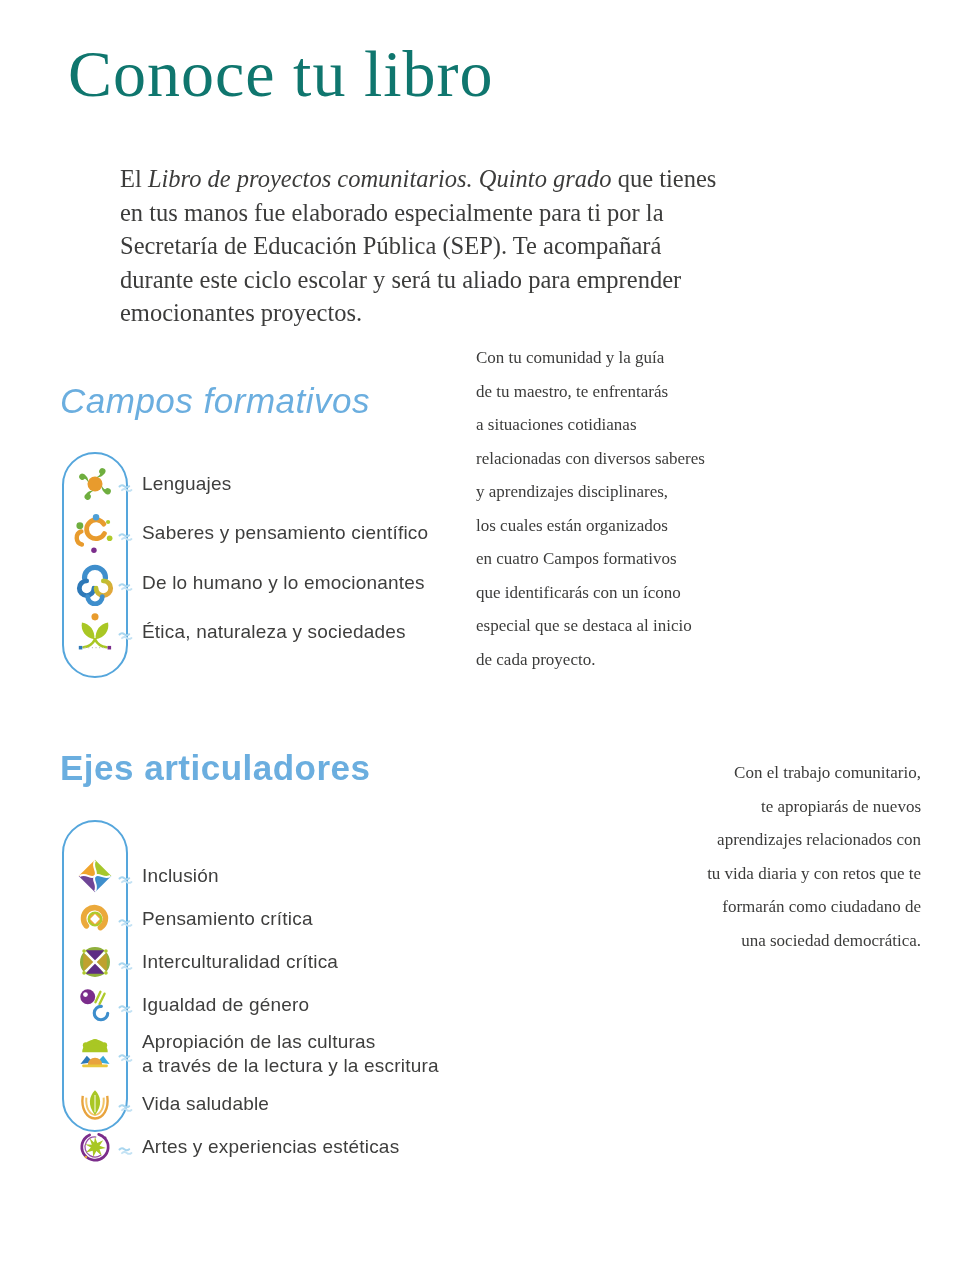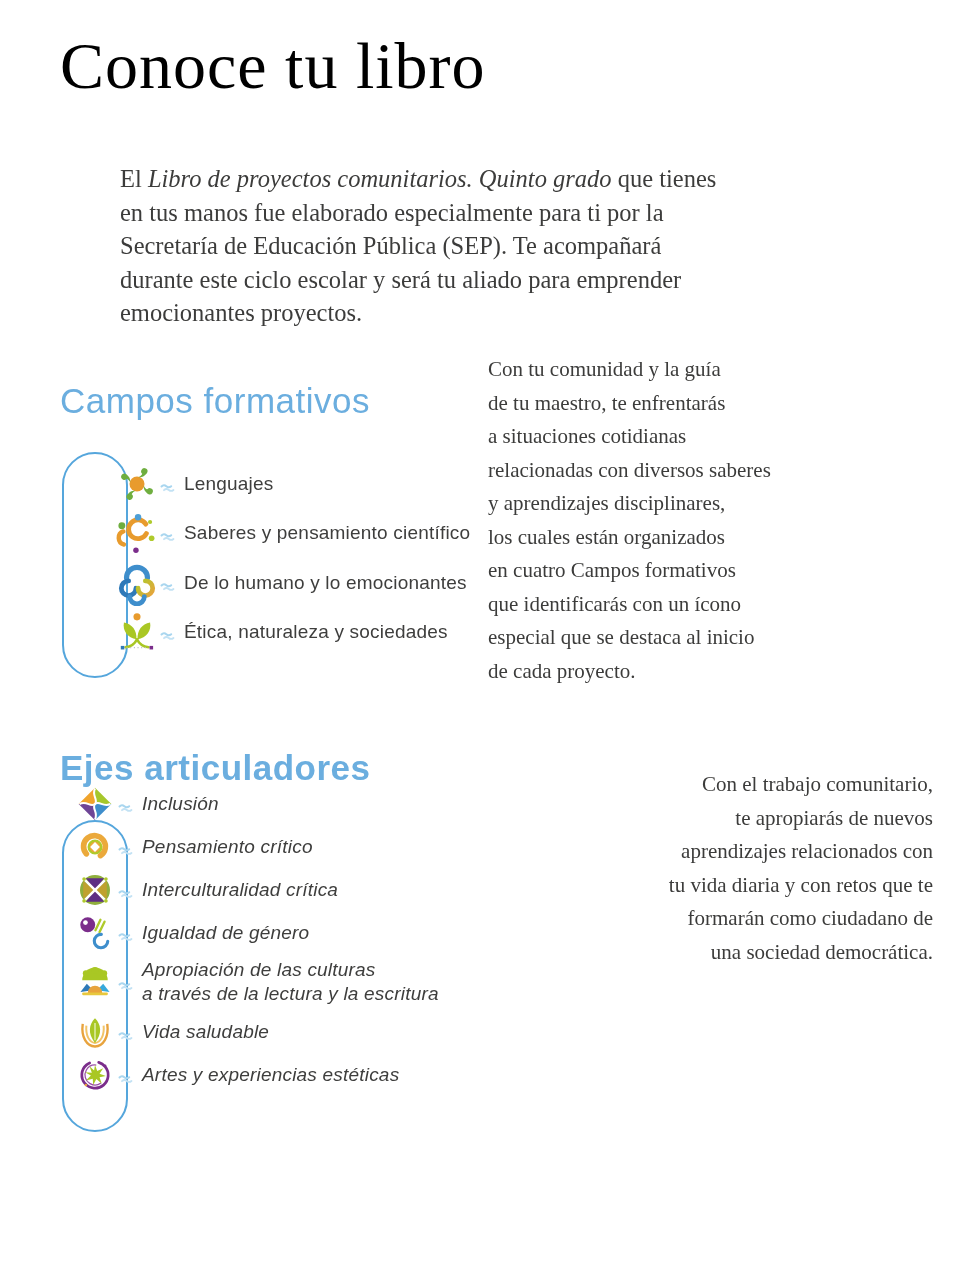--- a/index.html
+++ b/index.html
@@ -1,51 +1,51 @@
 <!DOCTYPE html>
 <html lang="es"><head>
 <meta charset="utf-8">
 <style>
   html,body{margin:0;padding:0;background:#fff;}
   .page{position:relative;width:968px;height:1275px;background:#ffffff;overflow:hidden;
         font-family:"Liberation Serif","DejaVu Serif",serif;color:#3c3c3b;}
 
-  .title{position:absolute;left:60px;top:30px;margin:0;font-weight:400;
-         font-size:66px;line-height:1.1;color:#000000;letter-spacing:1px;}
+  .title{position:absolute;left:60px;top:30px;margin:8px;font-weight:400;
+         font-size:66px;line-height:1.1;color:#0f766e;letter-spacing:1px;}
 
   .intro{position:absolute;left:120px;top:162px;width:710px;margin:0;
          font-size:24.5px;line-height:33.5px;white-space:pre-line;}
   .intro em{}
 
   .sec-h{position:absolute;margin:0;font-family:"Liberation Sans","DejaVu Sans",sans-serif;
          font-weight:400;font-size:35px;color:#6baedf;letter-spacing:0.5px;}
-  .h-campos{left:60px;top:381px;}
+  .h-campos{left:60px;top:381px;font-style:italic;}
   .h-ejes{left:60px;top:748px;font-weight:bold;}
 
   .pill{position:absolute;border:2.5px solid #55a6dc;border-radius:33px;background:#fff;box-sizing:border-box;}
   .pill-campos{left:62px;top:452px;width:66px;height:226px;}
   .pill-ejes{left:62px;top:820px;width:66px;height:312px;}
 
   .rows{position:absolute;left:62px;display:flex;flex-direction:column;}
-  .rows-campos{top:452px;padding-top:7px;padding-left:42px;}
-  .rows-ejes{top:776px;padding-top:6px;font-style:italic;}
+  .rows-campos{top:452px;padding-top:7px;}
+  .rows-ejes{top:848px;padding-top:6px;}
   .row{display:flex;align-items:center;}
   .rows-campos .row{height:49.5px;}
   .rows-ejes .row{height:43px;}
   .rows-ejes .row-tall{height:56px;}
 
   .icon-box{width:66px;display:flex;justify-content:center;align-items:center;flex:none;}
   .ic46{width:46px;height:46px;}
   .ic40{width:40px;height:40px;}
   .squig{flex:none;margin-left:-10px;width:17px;height:10px;}
   .lbl{margin-left:7px;font-family:"Liberation Sans","DejaVu Sans",sans-serif;
        font-size:19px;color:#3e3e3d;letter-spacing:0.2px;line-height:24px;white-space:pre-line;}
 
-  .colpara{position:absolute;left:472px;width:445px;margin:16px;
-           font-size:21px;line-height:33.5px;white-space:pre-line;}
+  .colpara{position:absolute;left:472px;width:445px;margin:4px;
+           font-size:17px;line-height:33.5px;white-space:pre-line;}
   .p-campos{top:337px;}
   .p-ejes-1{top:752px;text-align:right;}
   .p-ejes-2{top:982px;}
 </style>
 </head>
 <body>
 
 <div class="page">
 
   <h1 class="title">Conoce tu libro</h1>
@@ -206,21 +206,21 @@
           <path d="M12.5,29.5 A12,12 0 1,1 28,31.5" stroke="#eba93b" stroke-width="6.2" stroke-linecap="round"></path>
           <circle cx="22" cy="22" r="7" fill="#eba93b"></circle>
           <circle cx="22" cy="22" r="7" stroke="#afca2b" stroke-width="2.4"></circle>
           <rect x="18.2" y="18.2" width="7.6" height="7.6" fill="#ffffff" transform="rotate(45 22 22)"></rect>
         </svg>
       </span>
       <span class="squig"><svg viewBox="0 0 17 10" width="17" height="10">
             <path d="M1.5,3.5 C3,1.8 4.8,1.8 6.3,3.2 C7.8,4.6 9.6,4.6 11.2,3.2" stroke="#a9d6ef" stroke-width="2" fill="none" stroke-linecap="round"></path>
             <path d="M4,7.2 C5.5,5.8 7.3,5.8 8.8,7 C10.3,8.2 12,8.2 13.5,7" stroke="#c3e2f4" stroke-width="1.8" fill="none" stroke-linecap="round"></path>
           </svg></span>
-      <span class="lbl">Pensamiento crítico</span>
+      <span class="lbl">Pensamiento crítica</span>
     </div>
 
     <div class="row">
       <span class="icon-box">
         <svg class="ic40" viewBox="0 0 44 44">
           <circle cx="22" cy="22" r="16.5" fill="#8faf3c"></circle>
           <polygon points="22,22 12,9 32,9" fill="#5e2d84"></polygon>
           <polygon points="22,22 12,35 32,35" fill="#5e2d84"></polygon>
           <polygon points="22,22 9,12 9,32" fill="#c0a12e"></polygon>
           <polygon points="22,22 35,12 35,32" fill="#c0a12e"></polygon>

